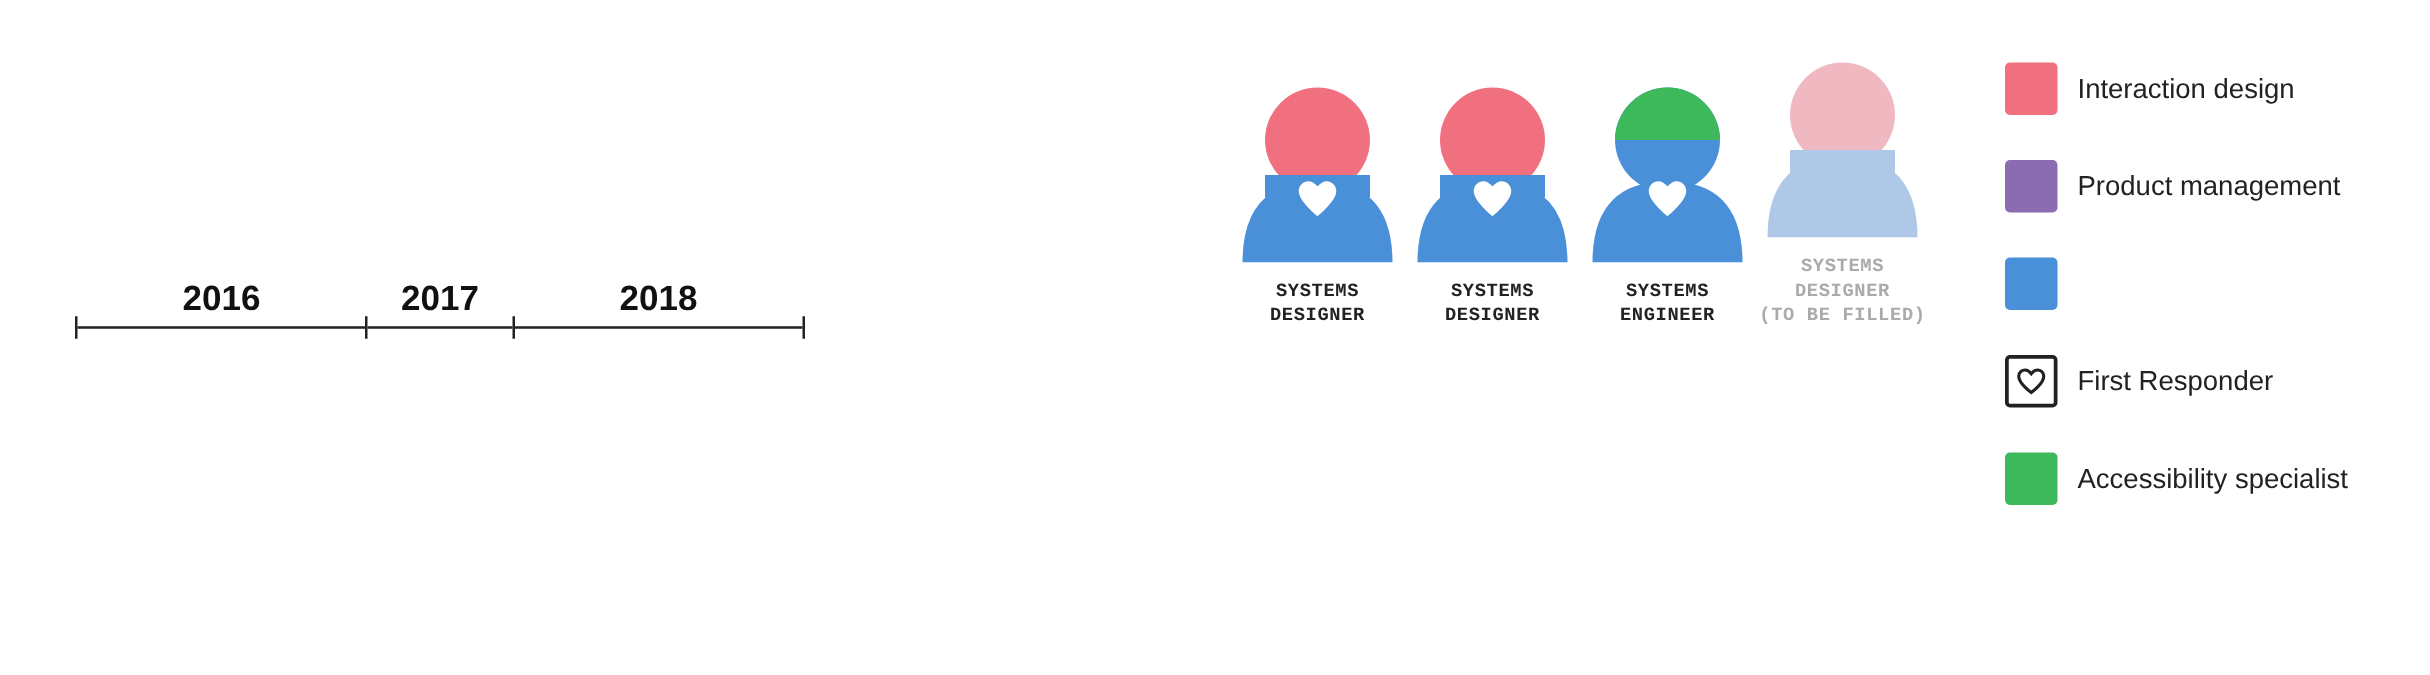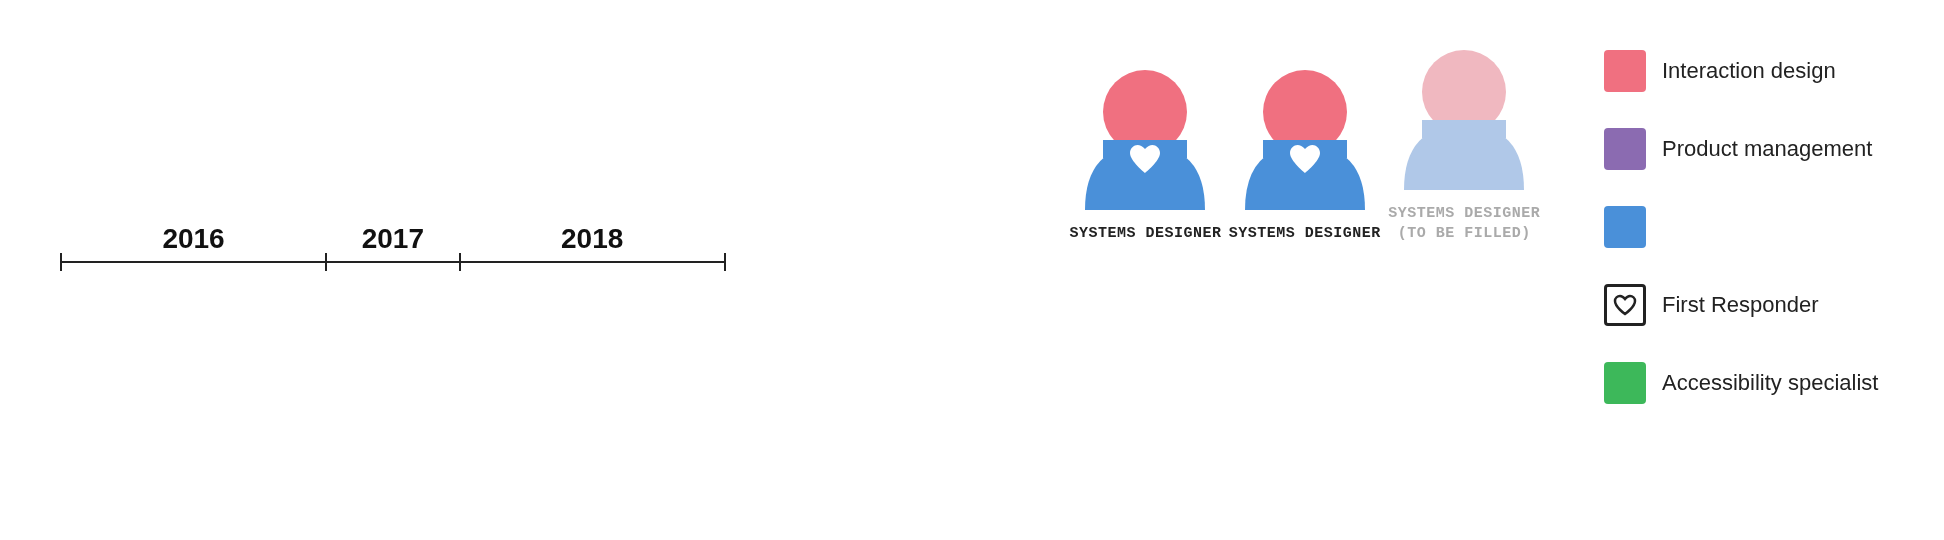--- a/index.html
+++ b/index.html
@@ -221,20 +221,33 @@
 
           <circle cx="70" cy="72" r="42" fill="#F07080"></circle>
 
           <rect x="28" y="100" width="84" height="18" fill="#4A90D9"></rect>
 
           <path d="M70,133 C70,133 55,121 55,113 C55,108 59,105 62.5,105 C65,105 67.5,106.5 70,109 C72.5,106.5 75,105 77.5,105 C81,105 85,108 85,113 C85,121 70,133 70,133 Z" fill="white"></path>
         </svg>
         <span class="person-label">SYSTEMS DESIGNER</span>
       </div>
 
+      <div class="person-wrapper">
+        <svg class="person-svg" viewBox="0 0 140 170" xmlns="http://www.w3.org/2000/svg">
+
+          <path d="M10,170 Q10,105 70,105 Q130,105 130,170 Z" fill="#4A90D9"></path>
+
+          <circle cx="70" cy="72" r="42" fill="#4A90D9"></circle>
+
+          <path d="M28,72 A42,42 0 0 1 112,72 Z" fill="#3DB85A"></path>
+
+          <path d="M70,133 C70,133 55,121 55,113 C55,108 59,105 62.5,105 C65,105 67.5,106.5 70,109 C72.5,106.5 75,105 77.5,105 C81,105 85,108 85,113 C85,121 70,133 70,133 Z" fill="white"></path>
+        </svg>
+        <span class="person-label">SYSTEMS ENGINEER</span>
+      </div>
 
       <div class="person-wrapper">
         <svg class="person-svg" viewBox="0 0 140 170" xmlns="http://www.w3.org/2000/svg">
 
           <path d="M10,170 Q10,105 70,105 Q130,105 130,170 Z" fill="#B0C8E8"></path>
 
           <circle cx="70" cy="72" r="42" fill="#F0B8C0"></circle>
 
           <rect x="28" y="100" width="84" height="18" fill="#B0C8E8"></rect>
         </svg>

